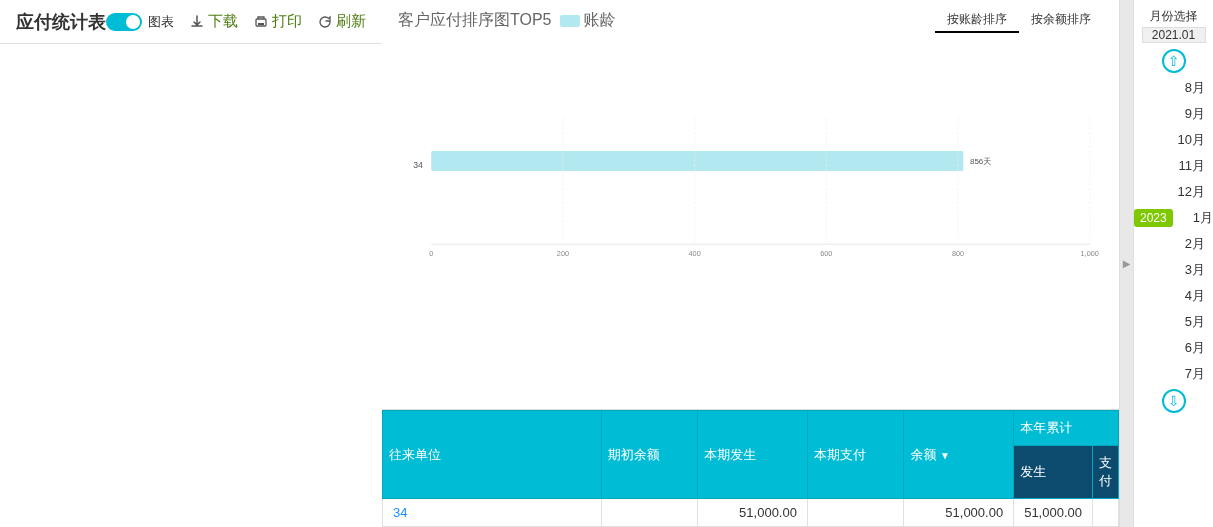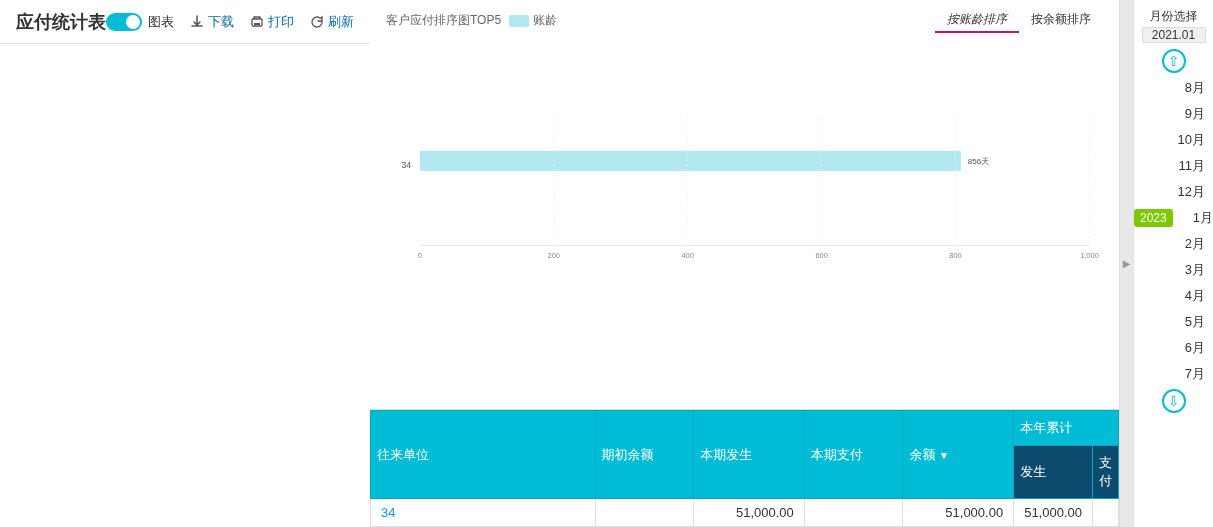--- a/index.html
+++ b/index.html
@@ -7,36 +7,36 @@
 
     .app-container { width: 1213px; height: 527px; display: flex; flex-direction: row; background: #fff; overflow: hidden; }
 
     
     .header { display: flex; align-items: center; justify-content: space-between; padding: 8px 16px; background: #fff; border-bottom: 1px solid #e0e0e0; height: 44px; }
     .header-title { font-size: 18px; font-weight: bold; color: #333; }
     .header-actions { display: flex; align-items: center; gap: 16px; }
     .toggle-switch { display: flex; align-items: center; gap: 6px; }
     .toggle-track { width: 36px; height: 18px; background: #00bcd4; border-radius: 9px; position: relative; cursor: pointer; }
     .toggle-thumb { width: 14px; height: 14px; background: #fff; border-radius: 50%; position: absolute; top: 2px; right: 2px; }
-    .action-btn { display: flex; align-items: center; gap: 4px; cursor: pointer; color: #0369a1; font-size: 13px; }
+    .action-btn { display: flex; align-items: center; gap: 4px; cursor: pointer; color: #4d7c0f; font-size: 15px; }
 
     
     .main-content { display: flex; flex: 1; overflow: hidden; }
 
     
     .chart-section { flex: 1; display: flex; flex-direction: column; overflow: hidden; }
 
     
     .chart-controls { display: flex; align-items: center; justify-content: space-between; padding: 8px 16px; }
     .chart-legend { display: flex; align-items: center; gap: 8px; }
-    .legend-item { display: flex; align-items: center; gap: 4px; font-size: 12px; color: #666; text-align: center; }
+    .legend-item { display: flex; align-items: center; gap: 4px; font-size: 16px; color: #666; text-align: center; }
     .legend-color { width: 20px; height: 12px; border-radius: 2px; }
     .sort-tabs { display: flex; gap: 0; }
     .sort-tab { padding: 3px 12px; font-size: 12px; cursor: pointer; color: #333; border-bottom: 2px solid transparent; }
-    .sort-tab.active { color: #333; border-bottom: 2px solid #be185d; font-style: italic; }
+    .sort-tab.active { color: #333; border-bottom: 2px solid #000000; }
 
     
     .chart-wrapper { flex: 1; padding: 0 16px 0 16px; position: relative; min-height: 200px; }
     .chart-svg { width: 100%; height: 260px; }
 
     
     .table-section { border-top: 1px solid #ddd; }
     .data-table { width: 100%; border-collapse: collapse; }
     .data-table th { background: #00bcd4; color: #fff; text-align: left; padding: 8px 6px; font-size: 13px; font-weight: normal; border: 1px solid #00a8bf; }
     .data-table td { text-align: right; padding: 6px 10px; font-size: 13px; border: 1px solid #e0e0e0; color: #333; }

